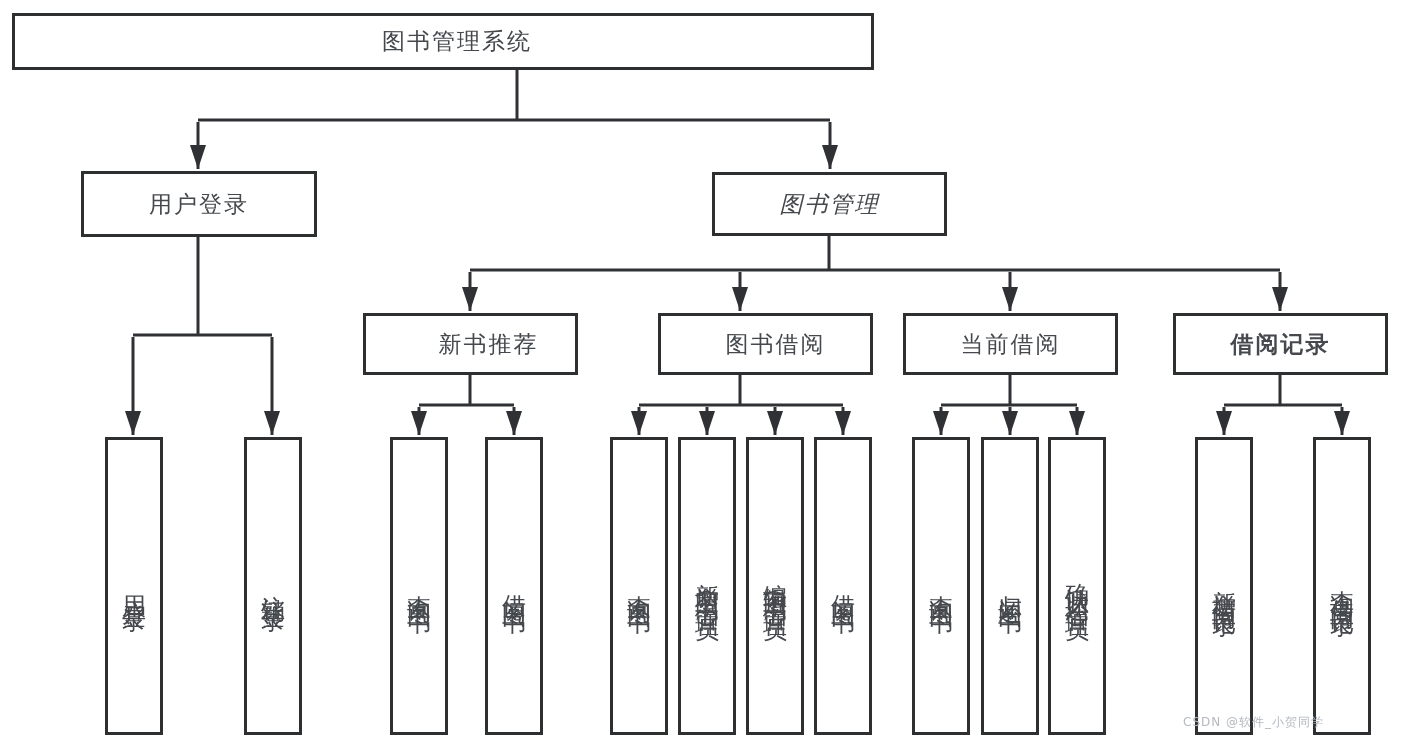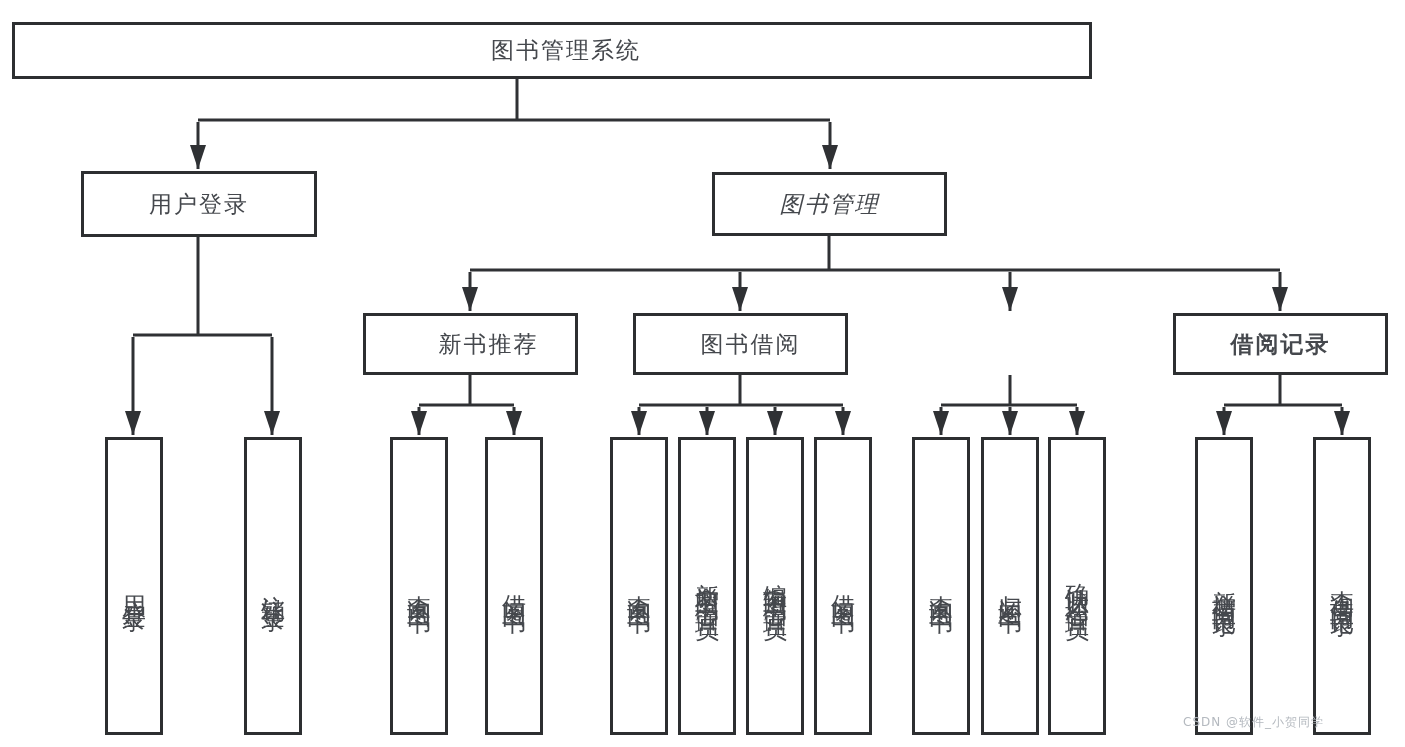--- a/index.html
+++ b/index.html
@@ -29,25 +29,25 @@
     justify-content:center;
     text-align:center;
   }
   .h-node{font-size:23px;letter-spacing:2px;}
   .v-node{
     writing-mode:vertical-rl;
     font-size:24px;
     letter-spacing:5px;
     line-height:1;
   }
-  .root  {left:12px;  top:22px;  width:1080px;height:57px;padding-left:28px;}
+  .root  {left:12px;  top:13px;  width:862px;height:57px;padding-left:28px;}
   .l2-a  {left:81px;  top:171px; width:236px; height:66px;}
   .l2-b  {left:712px; top:172px; width:235px; height:64px;font-style:italic;}
   .l3    {top:313px;  height:62px;width:215px;}
-  .l3-a{left:363px;padding-left:36px;} .l3-b{left:633px;padding-left:20px;} .l3-c{left:903px;} .l3-d{left:1173px;font-weight:bold;}
+  .l3-a{left:363px;padding-left:36px;} .l3-b{left:658px;padding-left:20px;} .l3-c{left:903px;} .l3-d{left:1173px;font-weight:bold;}
   .leaf  {top:437px;  height:298px;width:58px;}
   .lf1{left:105px;} .lf2{left:244px;} .lf3{left:390px;} .lf4{left:485px;}
   .lf5{left:610px;} .lf6{left:678px;} .lf7{left:746px;} .lf8{left:814px;}
   .lf9{left:912px;} .lf10{left:981px;} .lf11{left:1048px;}
   .lf12{left:1195px;} .lf13{left:1313px;}
   .watermark{
     position:absolute;
     left:1183px;top:714px;
     font-size:12px;
     color:var(--wm);
@@ -104,20 +104,21 @@
     </g>
   </svg>
 
   <div class="node h-node root">图书管理系统</div>
 
   <div class="node h-node l2-a">用户登录</div>
   <div class="node h-node l2-b">图书管理</div>
 
   <div class="node h-node l3 l3-a">新书推荐</div>
   <div class="node h-node l3 l3-b">图书借阅</div>
+  <div class="node h-node l3 l3-c">当前借阅</div>
   <div class="node h-node l3 l3-d">借阅记录</div>
 
   <div class="node v-node leaf lf1">用户登录</div>
   <div class="node v-node leaf lf2">注销登录</div>
 
   <div class="node v-node leaf lf3">查询图书</div>
   <div class="node v-node leaf lf4">借阅图书</div>
 
   <div class="node v-node leaf lf5">查询图书</div>
   <div class="node v-node leaf lf6">新增图书（管理员）</div>

